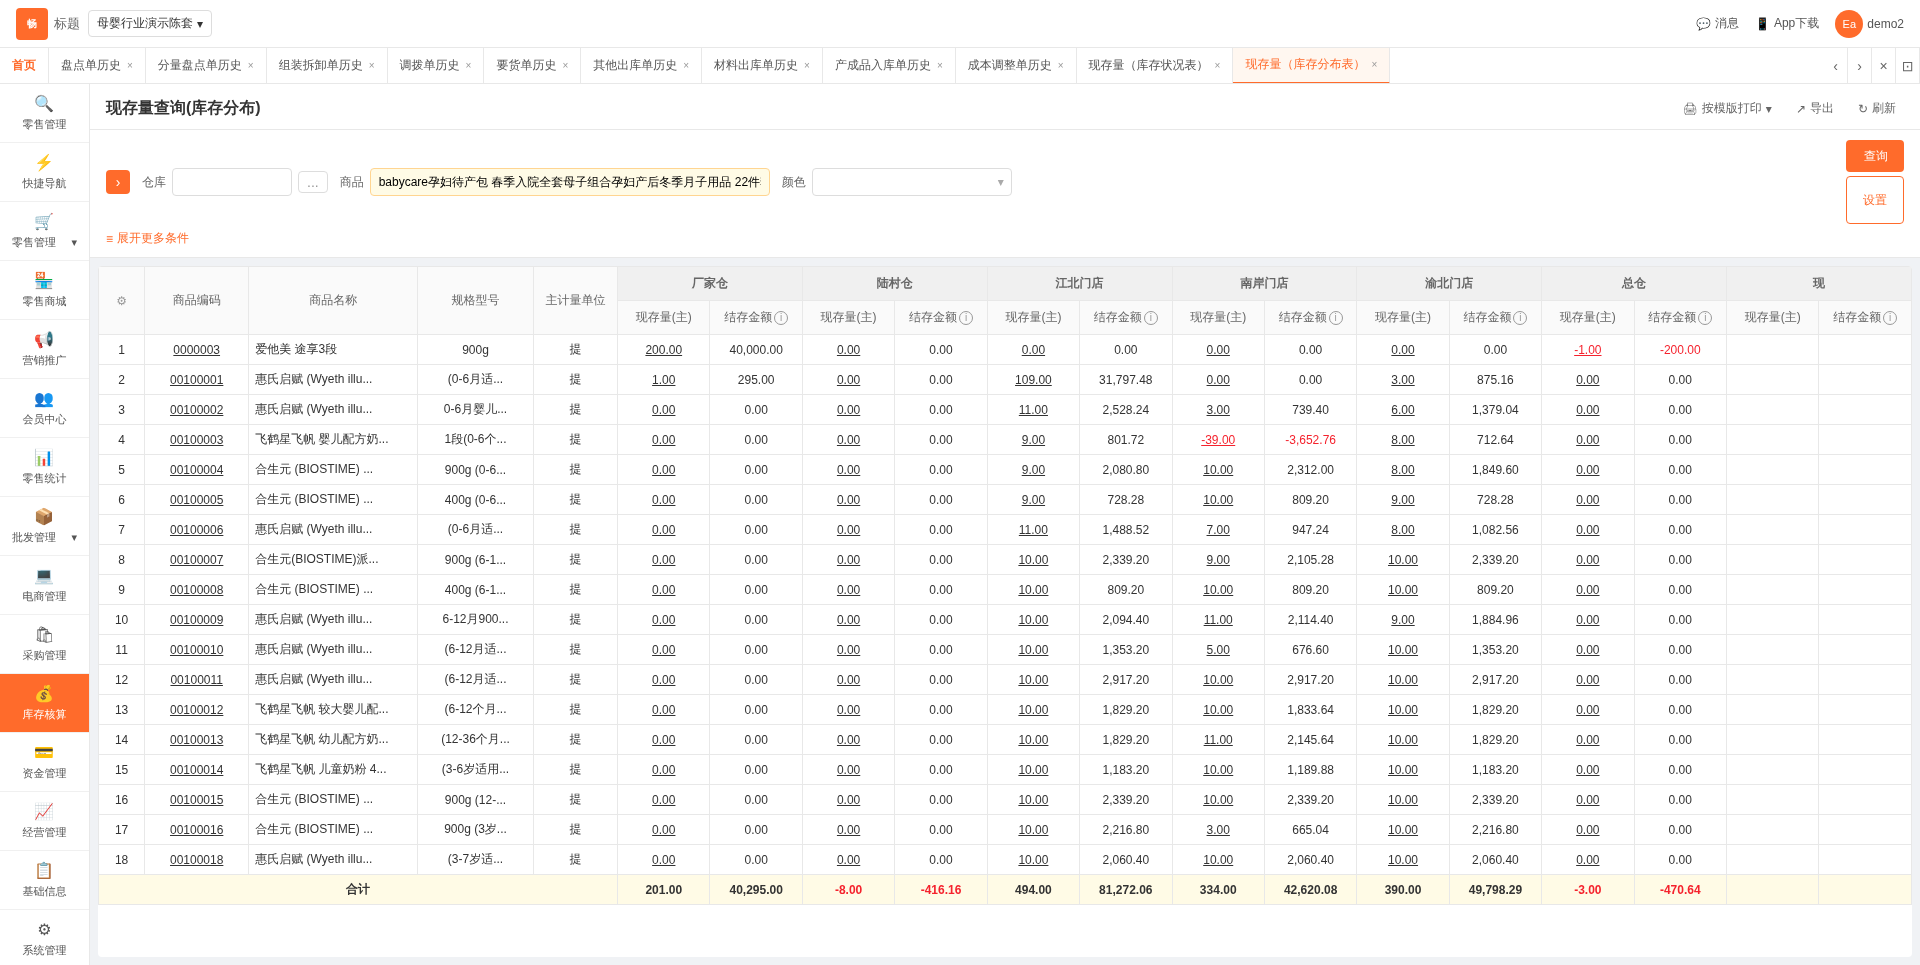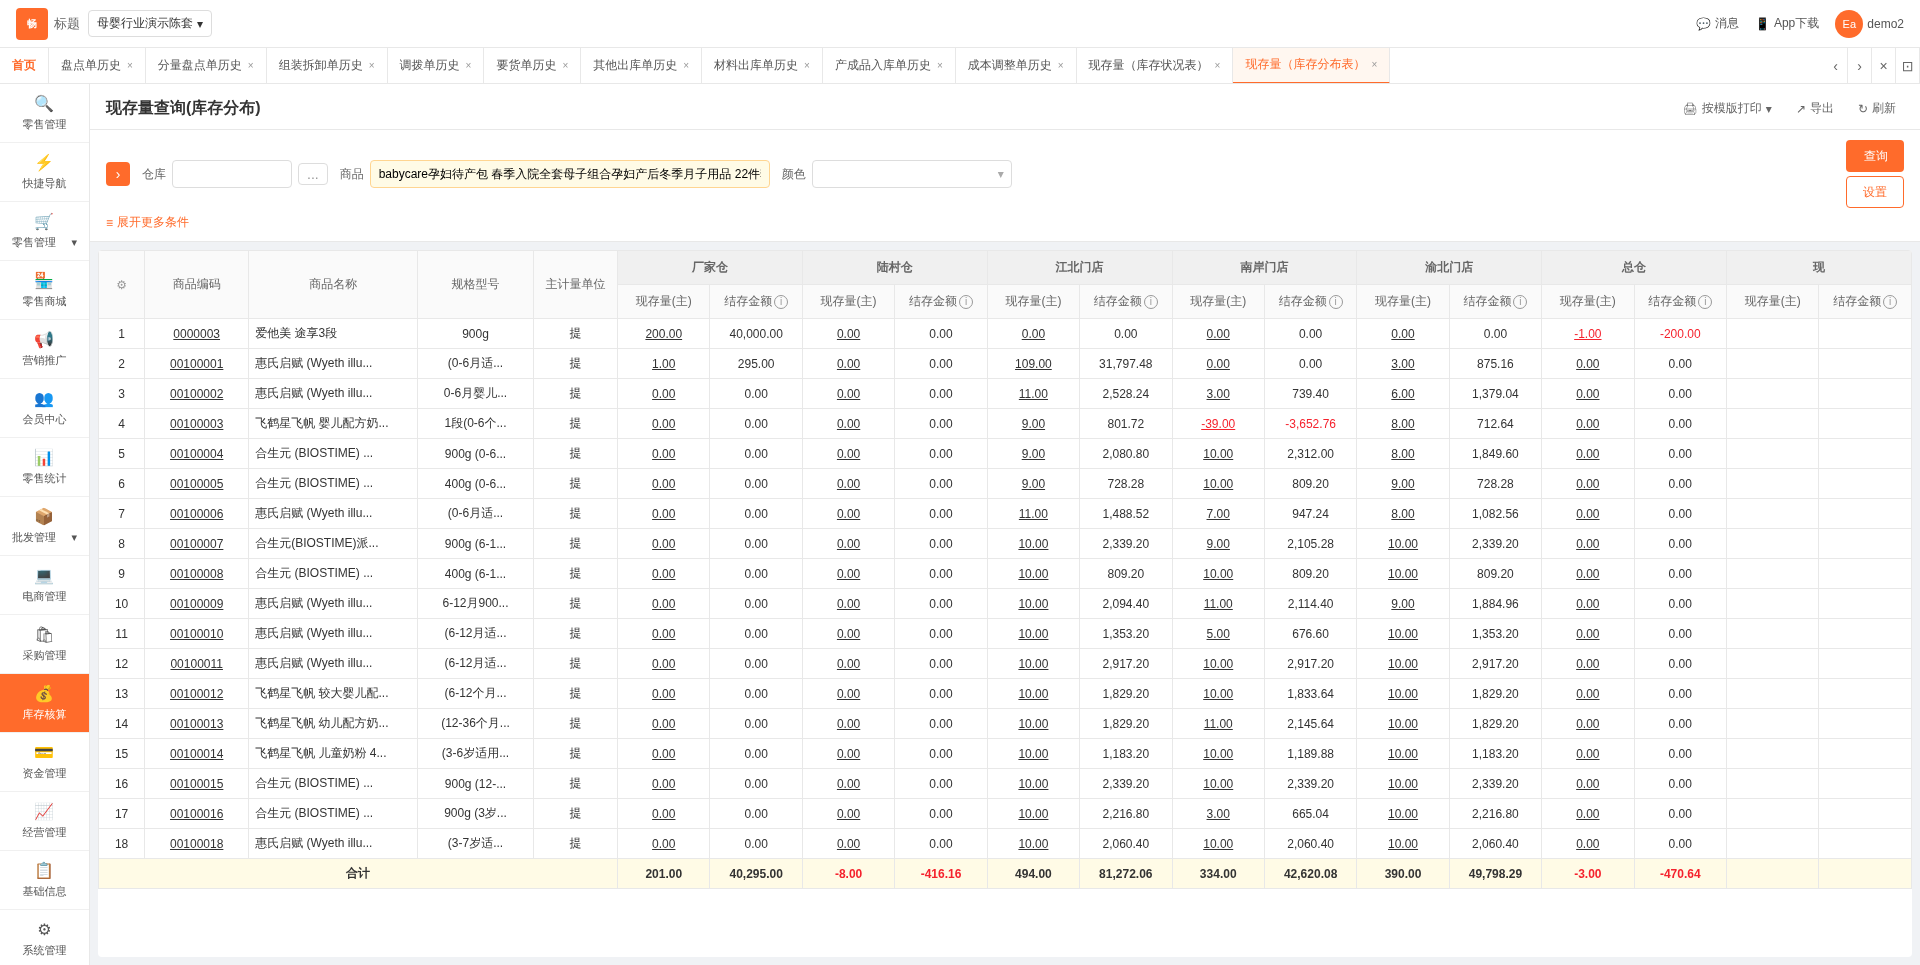--- a/index.html
+++ b/index.html
@@ -48,21 +48,21 @@
     
     .filter-area { background: #fff; padding: 10px 16px; border-bottom: 1px solid #e8e8e8; }
     .filter-row { display: flex; align-items: center; gap: 12px; flex-wrap: wrap; }
     .filter-item { display: flex; align-items: center; gap: 6px; }
     .filter-label { color: #666; font-size: 12px; white-space: nowrap; }
     .filter-input { border: 1px solid #ddd; border-radius: 4px; padding: 4px 8px; font-size: 12px; height: 28px; outline: none; min-width: 80px; }
     .filter-input-long { min-width: 400px; background: #fffbe6; border-color: #ffd591; }
     .filter-input-color { min-width: 200px; }
     .filter-expand { display: flex; align-items: center; gap: 4px; color: #ff6b2b; cursor: pointer; font-size: 12px; margin-top: 6px; }
     .btn-query { background: #ff6b2b; color: white; border: none; border-radius: 4px; padding: 6px 16px; font-size: 12px; cursor: pointer; height: 32px; text-align: right; }
-    .btn-setting { background: white; color: #ff6b2b; border: 1px solid #ff6b2b; border-radius: 4px; padding: 6px 16px; font-size: 12px; cursor: pointer; height: 32px; }
+    .btn-setting { background: white; color: #ff6b2b; border: 1px solid #ff6b2b; border-radius: 4px; padding: 6px 16px; font-size: 12px; cursor: pointer; height: 48px; }
     .filter-actions { display: flex; flex-direction: column; gap: 4px; margin-left: auto; }
     .ellipsis-btn { color: #999; border: 1px solid #ddd; border-radius: 4px; padding: 2px 8px; cursor: pointer; font-size: 14px; background: white; }
 
     
     .table-container { flex: 1; overflow: auto; background: #fff; margin: 8px; border-radius: 4px; }
     .data-table { width: 100%; border-collapse: collapse; font-size: 12px; }
     .data-table th { background: #fafafa; border: 1px solid #e8e8e8; padding: 8px 6px; text-align: center; font-weight: normal; color: #666; white-space: nowrap; position: sticky; top: 0; z-index: 2; }
     .data-table th.group-header { background: #f0f0f0; font-weight: bold; }
     .data-table td { border: 1px solid #e8e8e8; padding: 6px; text-align: center; white-space: nowrap; color: #333; }
     .data-table td.negative { color: #f5222d; }

